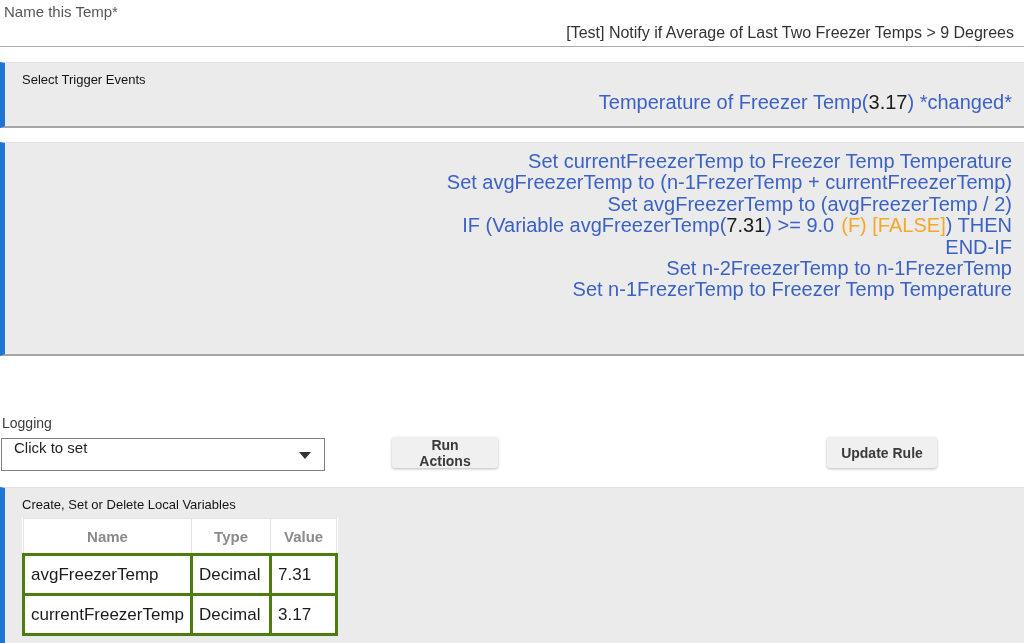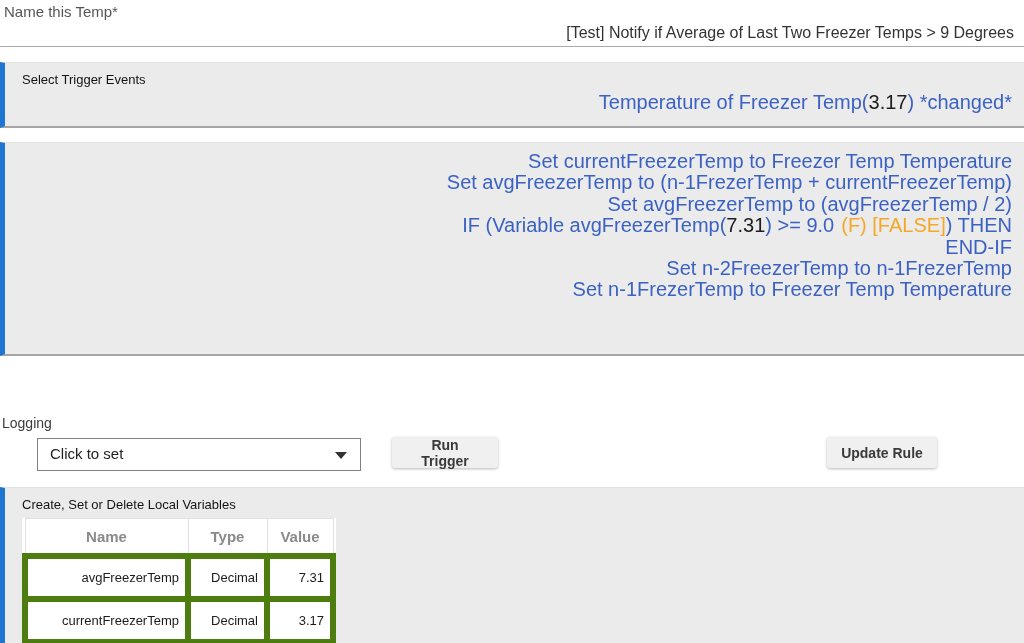--- a/index.html
+++ b/index.html
@@ -35,23 +35,22 @@
   .blob{
     display:inline-block;width:54px;height:15px;background:#000;
     border-radius:8px 11px 9px 7px;vertical-align:-2px;
     margin:0 6px 0 7px;transform:rotate(-1.5deg);
   }
 
   .logging-label{position:absolute;left:2px;top:415px;font-size:14px;color:#3c3c3c;}
   .dropdown{
     position:absolute;left:1px;top:438px;width:324px;height:33px;box-sizing:border-box;
     background:#fff;border:1px solid #7f7f7f;
-    display:flex;align-items:flex-end;padding:8px 12px;font-size:15px;color:#222;
+    display:flex;align-items:flex-start;padding:0 12px;font-size:15px;color:#222;
     cursor:pointer;
-    margin-left:36px;
   }
   .caret{
     position:absolute;right:13px;top:13px;width:0;height:0;
     border-left:6px solid transparent;border-right:6px solid transparent;
     border-top:7px solid #333;
   }
 
   .btn{
     position:absolute;top:437px;height:31px;box-sizing:border-box;
     background:#f0f0f0;border:none;border-radius:3px;
@@ -61,22 +60,22 @@
   }
   .btn-run{left:392px;width:106px;}
   .btn-update{left:827px;width:110px;}
 
   .vtable{border-collapse:collapse;margin:6px 0 0 0;background:#fff;}
   .vtable th{
     font-size:15px;font-weight:bold;color:#8a8a8a;background:#fff;
     border:1px solid #e2e2e2;height:34px;text-align:center;padding:0 6px;
   }
   .vtable td{
-    font-size:13px;color:#1c1c1c;background:#fff;
-    border:6px solid #4d7c0f;height:37px;text-align:right;padding:0 6px;
+    font-size:17px;color:#1c1c1c;background:#fff;
+    border:3px solid #4d7c0f;height:37px;text-align:left;padding:0 6px;
   }
   .col-name{width:150px;}
   .col-type{width:66px;}
   .col-value{width:53px;}
 </style>
 </head>
 <body>
 
 <div>
 
@@ -98,21 +97,21 @@
     <div class="line">Set n-2FreezerTemp to n-1FrezerTemp</div>
     <div class="line">Set n-1FrezerTemp to Freezer Temp Temperature</div>
   </section>
 
   <div class="logging-label">Logging</div>
   <div class="dropdown">
     <span>Click to set</span>
     <span class="caret"></span>
   </div>
 
-  <button class="btn btn-run">Run Trigger</button>
+  <button class="btn btn-run">Run Actions</button>
   <button class="btn btn-update">Update Rule</button>
 
   <section class="card card-vars">
     <div class="card-title">Create, Set or Delete Local Variables</div>
     <table class="vtable">
       <thead>
         <tr>
           <th class="col-name">Name</th>
           <th class="col-type">Type</th>
           <th class="col-value">Value</th>

